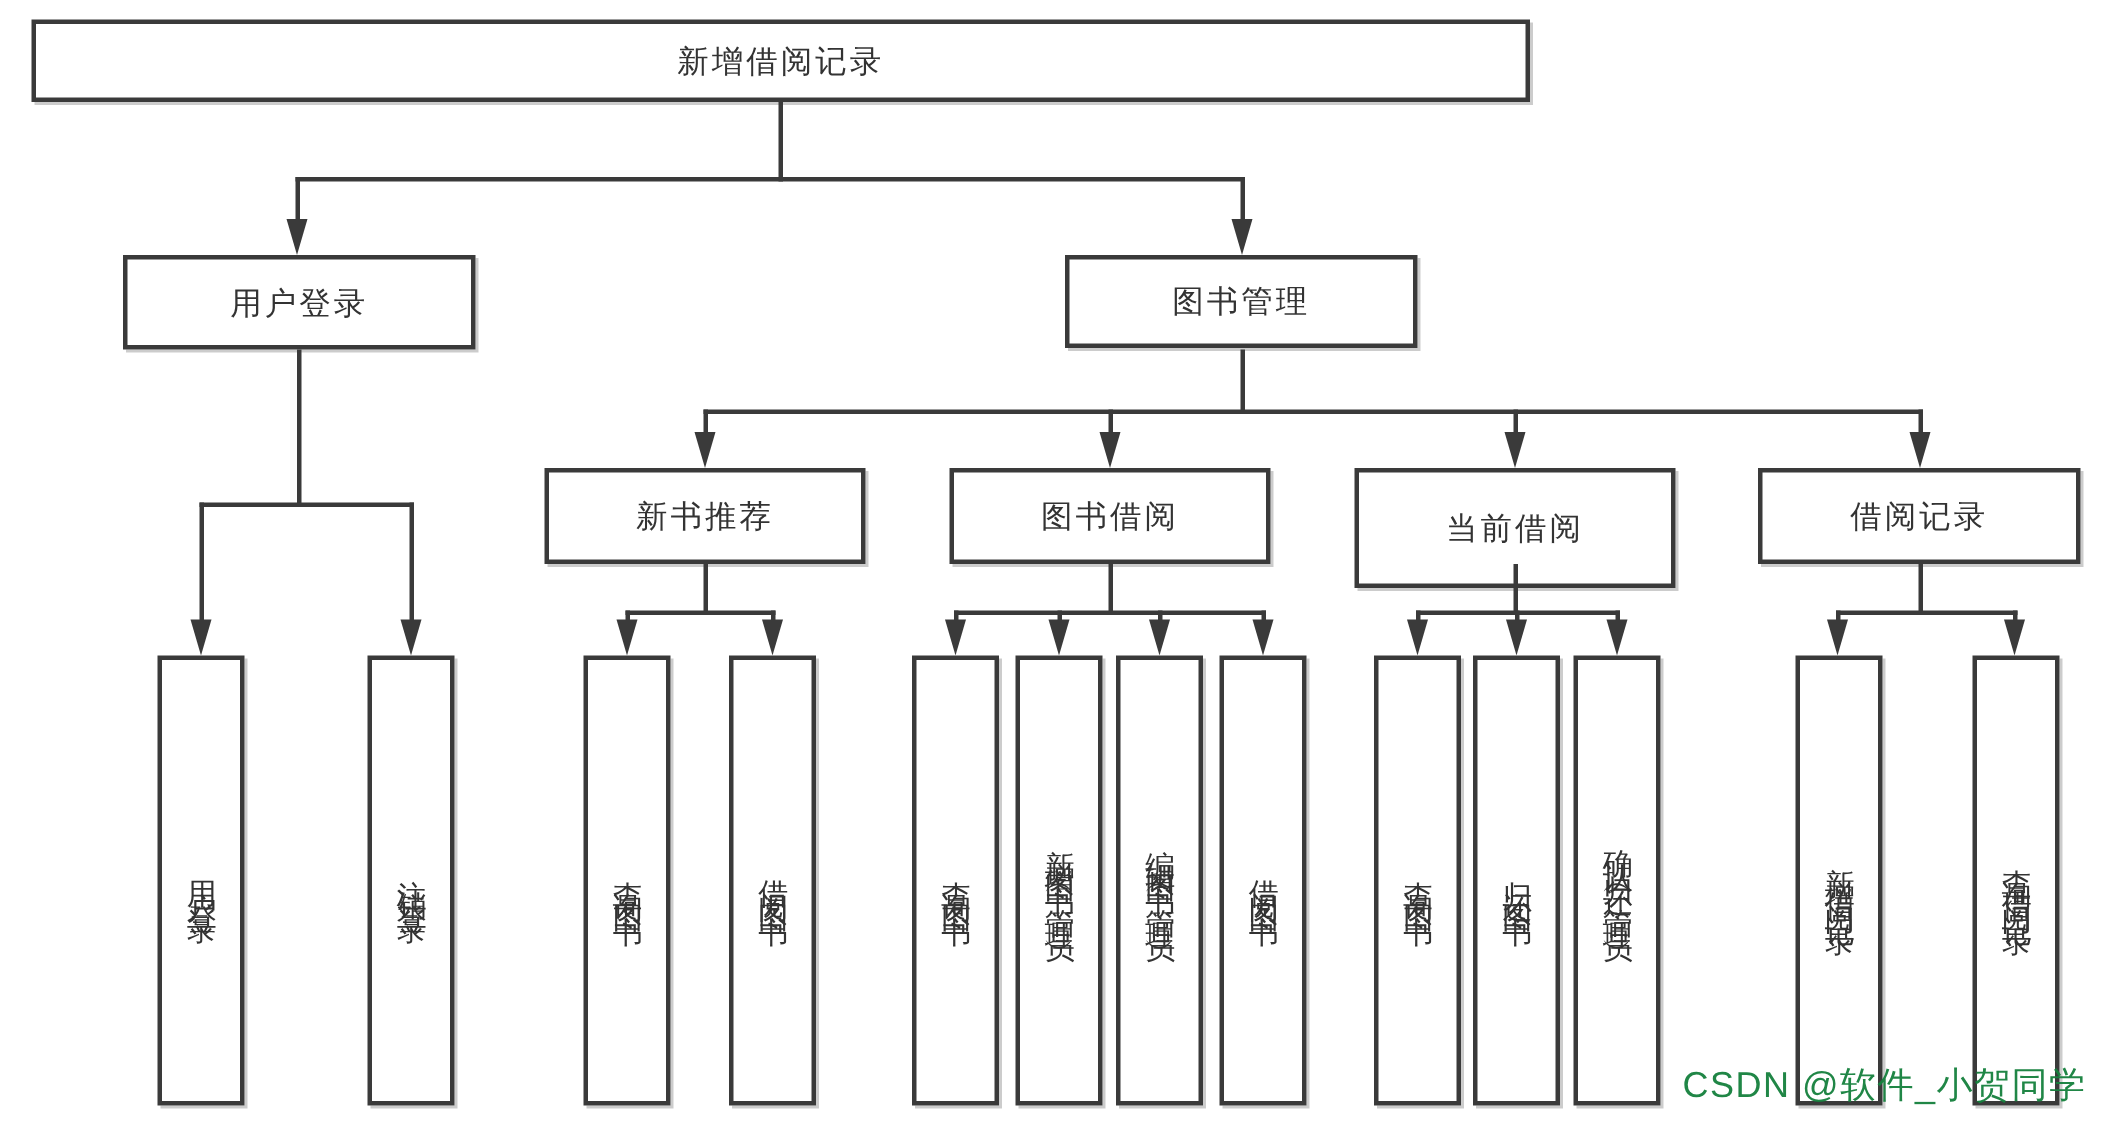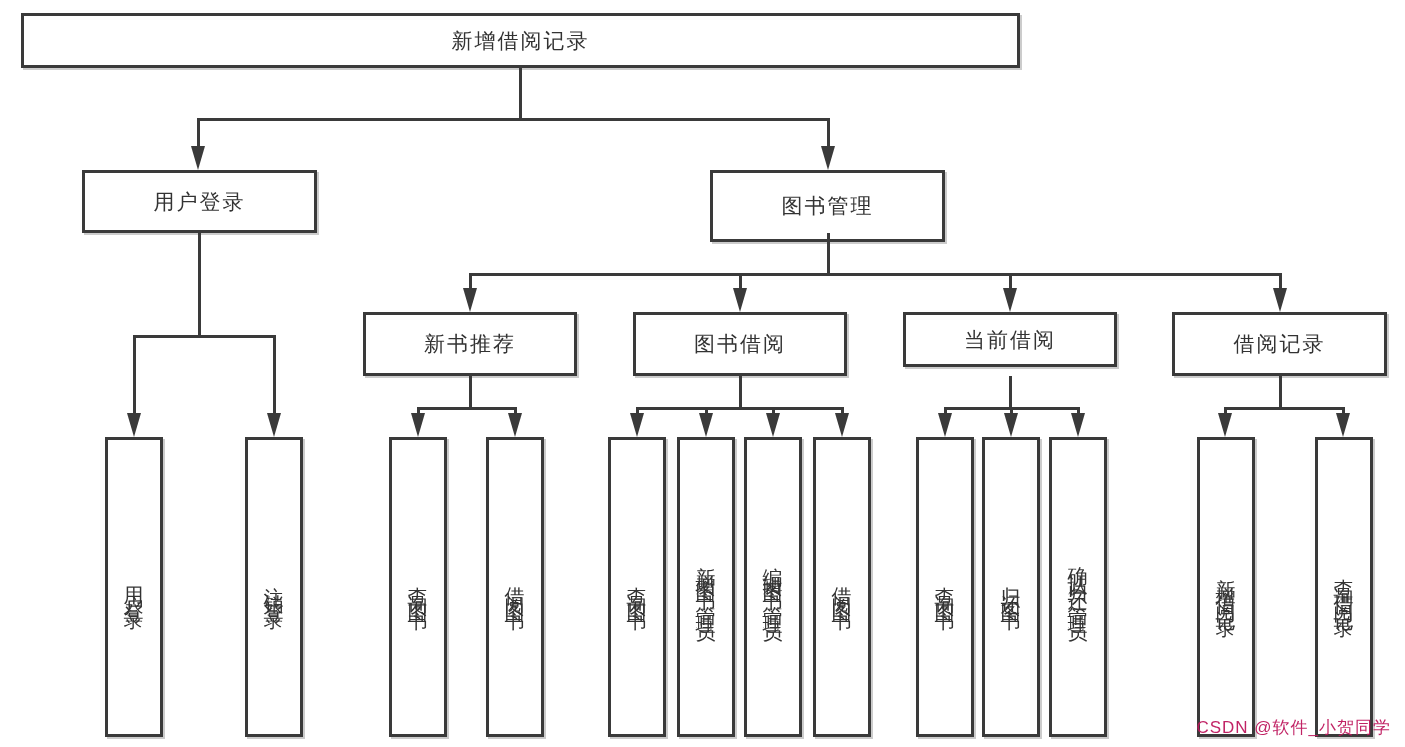--- a/index.html
+++ b/index.html
@@ -41,50 +41,50 @@
     width: 0;
     height: 0;
     border-left: 7px solid transparent;
     border-right: 7px solid transparent;
     border-top: 24px solid #3a3a3a;
   }
   .watermark {
     position: absolute;
     right: 14px;
     bottom: 8px;
-    font-size: 17px;
-    color: #be185d;
+    font-size: 24px;
+    color: #15803d;
     letter-spacing: 1px;
     opacity: 0.95;
     z-index: 10;
   }
 </style>
 </head>
 <body>
 
 <div class="canvas">
 
   <div class="node" style="left:21px; top:13px; width:999px; height:55px;">
     <span>新增借阅记录</span>
   </div>
 
   <div class="node" style="left:82px; top:170px; width:235px; height:63px;">
     <span>用户登录</span>
   </div>
-  <div class="node" style="left:710px; top:170px; width:235px; height:72px;justify-content:center;">
+  <div class="node" style="left:710px; top:170px; width:235px; height:62px;justify-content:center;">
     <span>图书管理</span>
   </div>
 
   <div class="node" style="left:633px; top:312px; width:214px; height:64px;">
     <span>图书借阅</span>
   </div>
   <div class="node" style="left:363px; top:312px; width:214px; height:64px;">
     <span>新书推荐</span>
   </div>
-  <div class="node" style="left:903px; top:312px; width:214px; height:55px;">
+  <div class="node" style="left:903px; top:312px; width:214px; height:80px;">
     <span>当前借阅</span>
   </div>
   <div class="node" style="left:1172px; top:312px; width:215px; height:64px;">
     <span>借阅记录</span>
   </div>
 
   <div class="node vnode" style="left:105px; top:437px; width:58px; height:300px;">
     <span>用户登录</span>
   </div>
   <div class="node vnode" style="left:245px; top:437px; width:58px; height:300px;">

